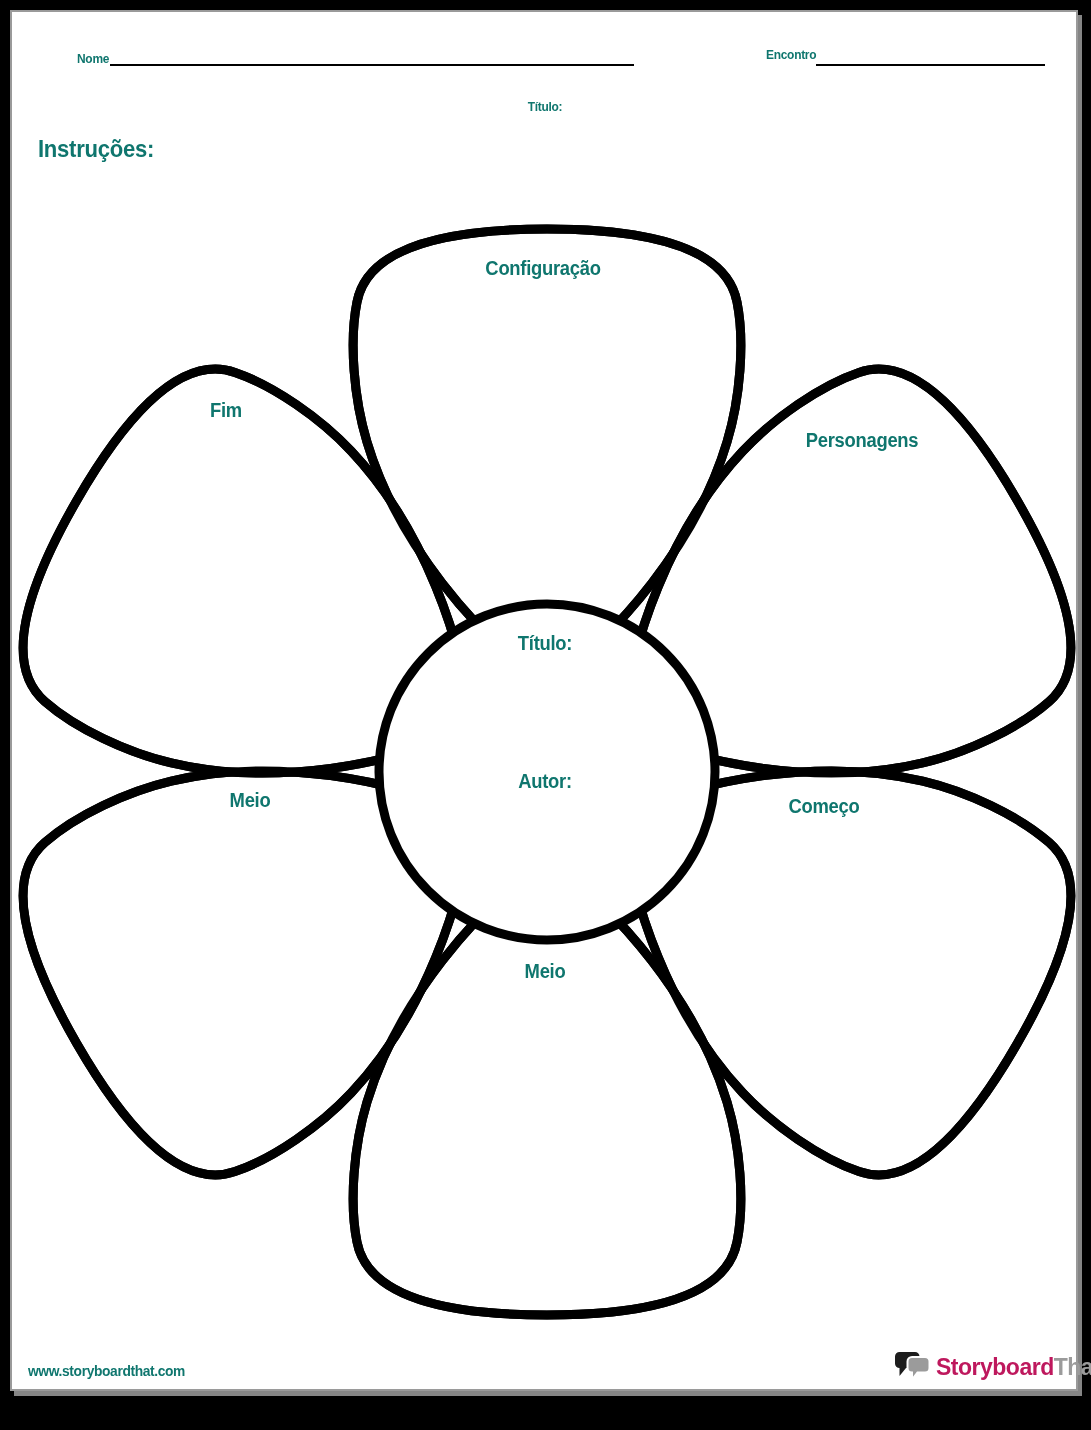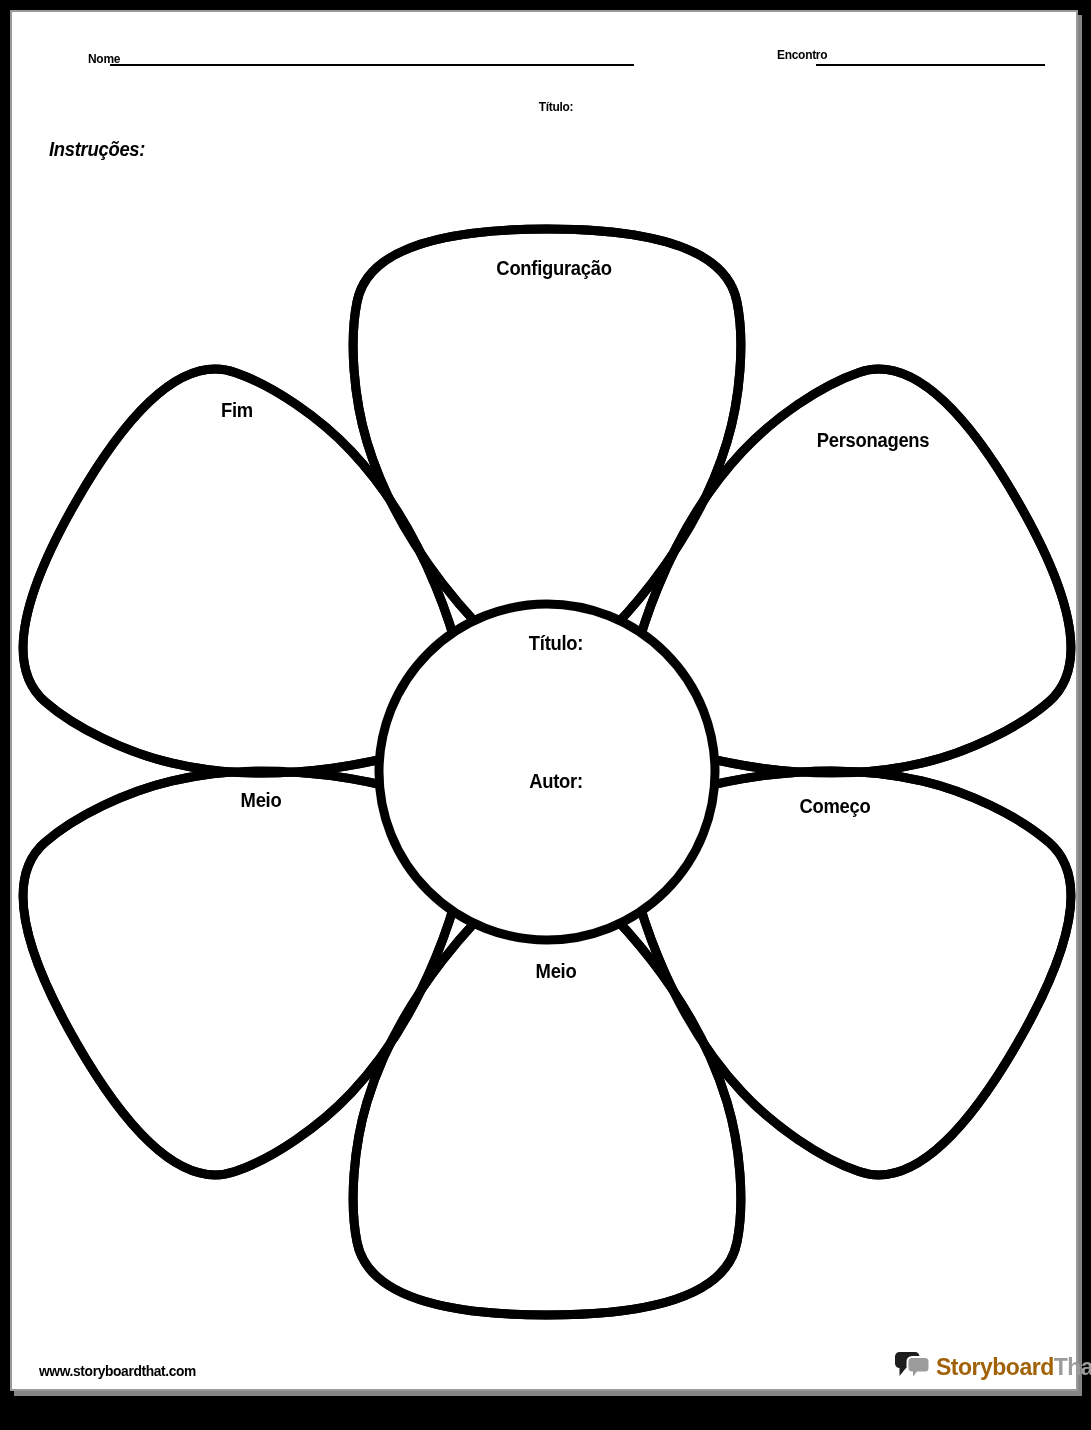--- a/index.html
+++ b/index.html
@@ -12,44 +12,43 @@
   }
   .page{
     position:absolute;left:10px;top:10px;
     width:1064px;height:1377px;
     background:#fff;
     border:2px solid #9a9a9a;
     box-shadow:4px 5px 0 #858585;
   }
   .lbl{
     position:absolute;
-    font-weight:700;color:#000000;
+    font-weight:700;color:#0f766e;
     white-space:nowrap;
     line-height:18px;
     letter-spacing:-0.3px;
-    margin-left:11px;
   }
   .cond{display:inline-block;transform:scaleX(0.92);transform-origin:left center;}
   .ctr{transform:translateX(-50%);}
   .ctr .cond{transform-origin:center center;}
   .sm{font-size:13px;}
   .md{font-size:20px;}
-  .lg{font-size:20px;font-style:italic;}
+  .lg{font-size:24px;}
   .write-line{
     position:absolute;height:0;
     border-top:2px solid #000;
   }
   .flower-svg{position:absolute;left:0;top:0;}
   .footer-site{font-size:15px;font-weight:700;letter-spacing:-0.4px;text-decoration:underline;}
   .logo{
     position:absolute;left:883px;top:1338px;
     display:flex;align-items:center;gap:5px;
   }
   .logo-text{font-size:23px;font-weight:700;letter-spacing:-0.5px;}
-  .logo-dark{color:#a16207;}
+  .logo-dark{color:#be185d;}
   .logo-gray{color:#9b9b9b;}
 </style>
 </head>
 <body>
 
 <div class="page">
 
   <div class="lbl sm" style="left:65px;top:38px;">
     <span class="cond">Nome</span>
   </div>

